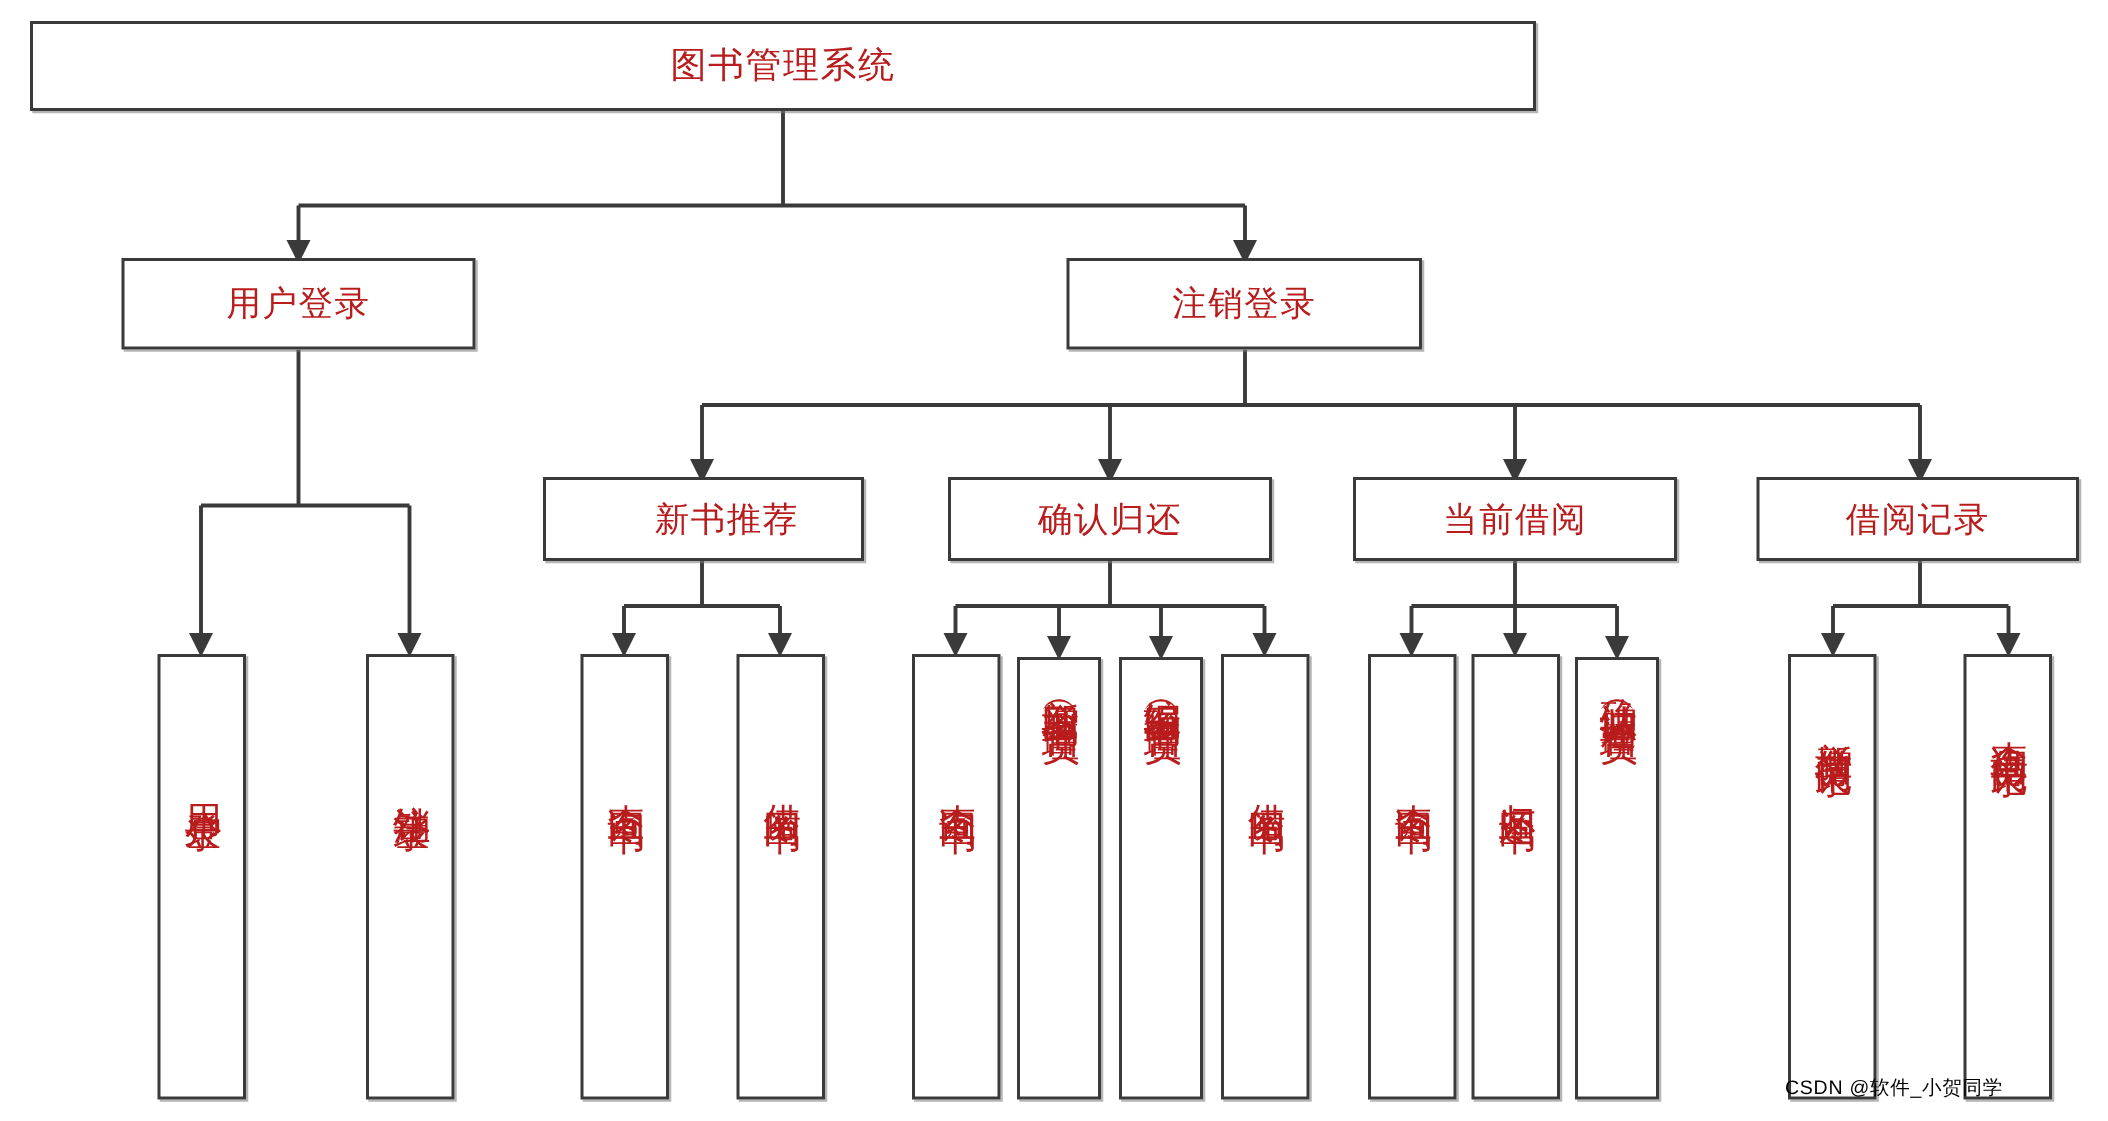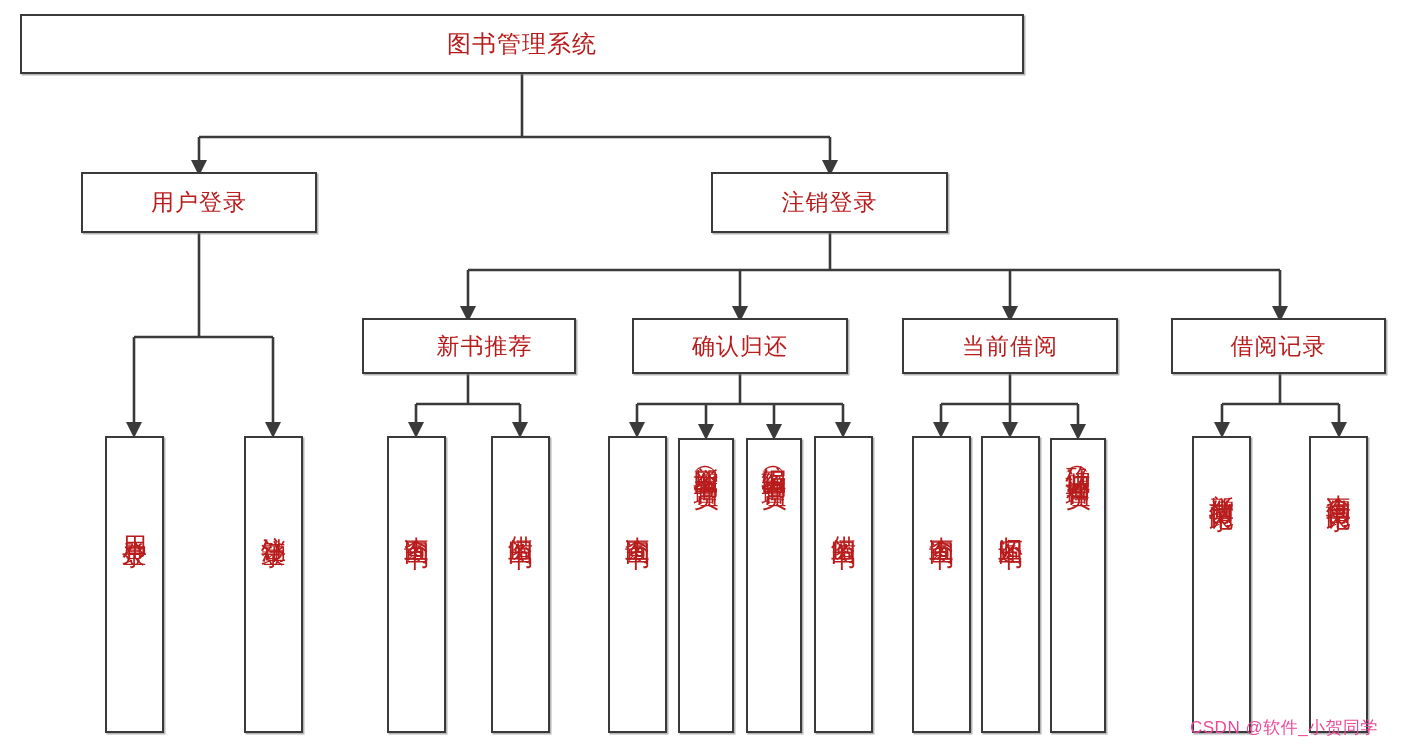--- a/index.html
+++ b/index.html
@@ -61,22 +61,22 @@
   .node.vert .node-label {
     writing-mode: vertical-rl;
     text-orientation: upright;
     font-size: 25px;
     letter-spacing: 3px;
     line-height: 1.0;
     white-space: nowrap;
   }
   .watermark {
     position: absolute;
-    color: #ec4899;
-    font-size: 17px;
+    color: #000000;
+    font-size: 13px;
     letter-spacing: 0.5px;
     white-space: nowrap;
     user-select: none;
   }
 </style>
 </head>
 <body>
 
 <div id="diagram-root">
 

